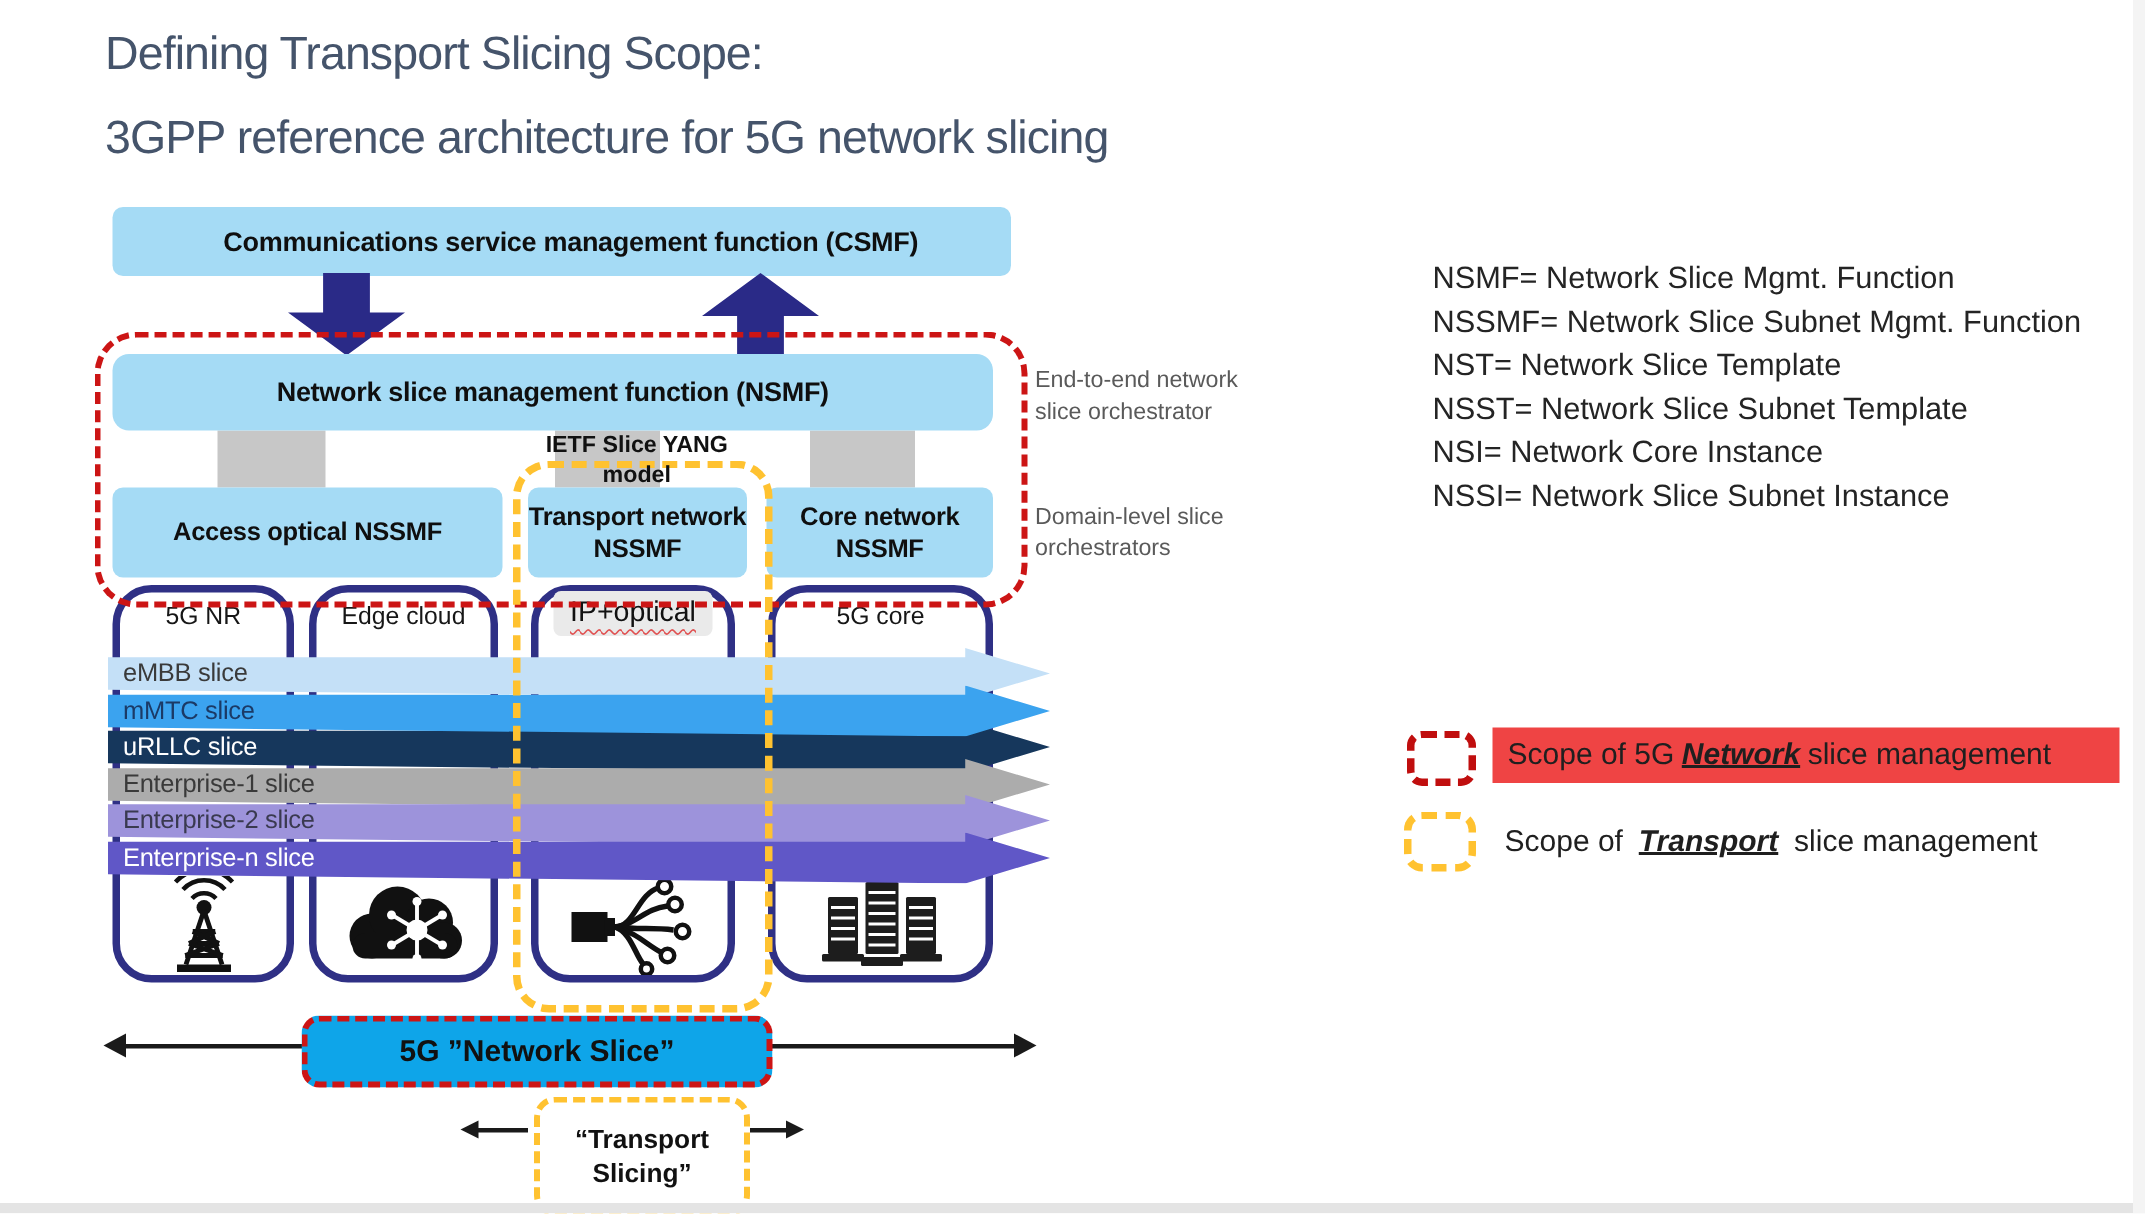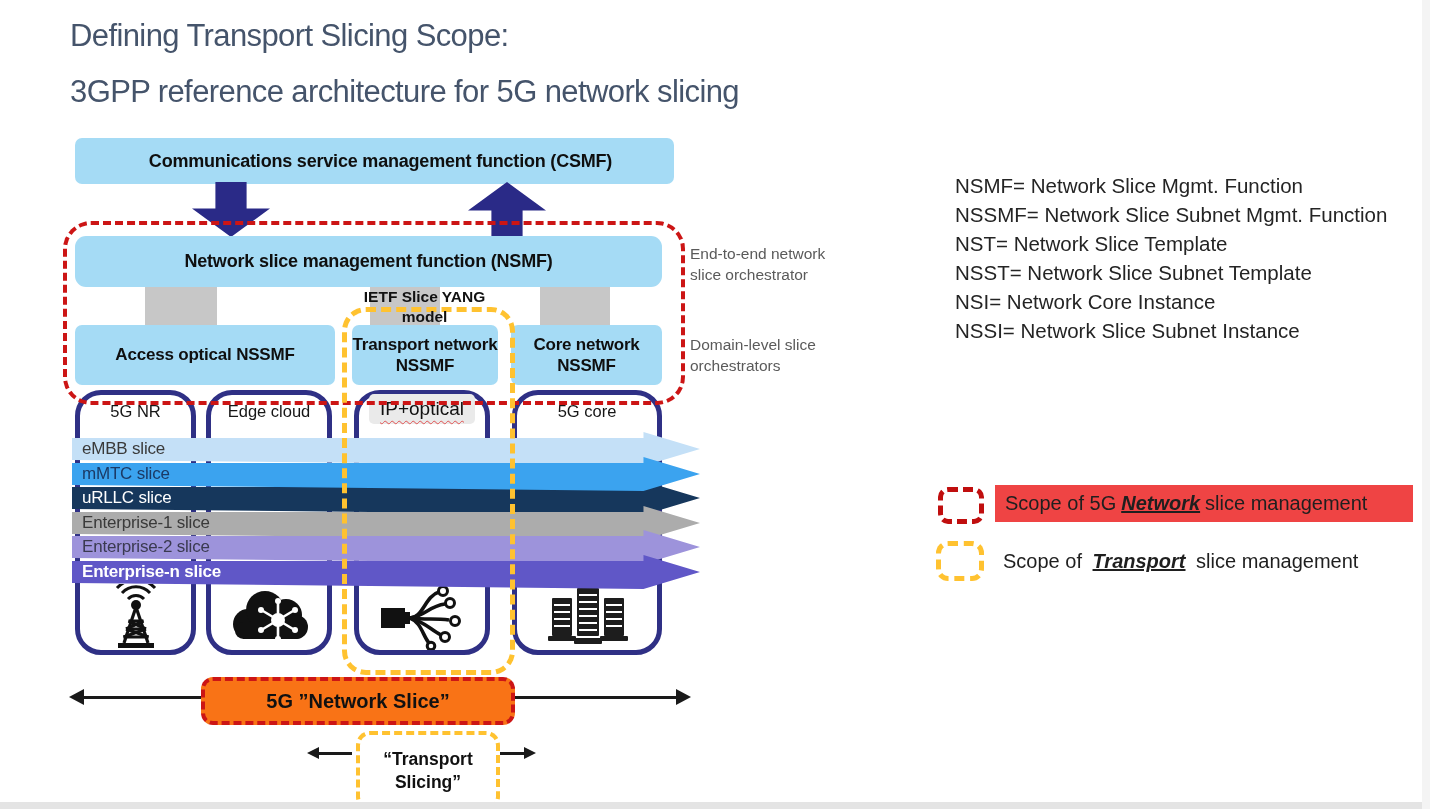--- a/index.html
+++ b/index.html
@@ -64,21 +64,21 @@
          clip-path:polygon(0 18%,91% 18%,91% 0,100% 50%,91% 100%,0 82%);
          font-size:17px;line-height:34px;padding-left:10px;box-sizing:border-box;
          background:var(--c,#ccc);font-weight:400;letter-spacing:-0.2px;}
   .sl0{top:432px;} .sl1{top:457px;} .sl2{top:481px;} .sl3{top:506px;} .sl4{top:530px;} .sl5{top:555px;}
 
   
   .harrow-line{position:absolute;left:82px;top:696px;width:596px;height:3px;background:#1a1a1a;z-index:2;}
   .tri{position:absolute;width:0;height:0;z-index:2;}
   .tri-left{left:69px;top:689px;border-top:8.5px solid transparent;border-bottom:8.5px solid transparent;border-right:15px solid #1a1a1a;}
   .tri-right{left:676px;top:689px;border-top:8.5px solid transparent;border-bottom:8.5px solid transparent;border-left:15px solid #1a1a1a;}
-  .netslice-box{position:absolute;left:201px;top:677px;width:306px;height:40px;background:#f97316;
+  .netslice-box{position:absolute;left:201px;top:677px;width:306px;height:40px;background:#0ea5e9;
                 border:4.5px dashed #CC1515;border-radius:12px;z-index:3;display:flex;
                 align-items:center;justify-content:center;font-size:20px;font-weight:700;color:#111;}
   .transport-box{position:absolute;left:356px;top:731px;width:136px;height:72px;background:#fff;
                  border:4.5px dashed #FFC230;border-radius:14px;z-index:3;display:flex;
                  align-items:center;justify-content:center;text-align:center;
                  font-size:17.5px;font-weight:700;color:#111;line-height:23px;}
   .mini-line{position:absolute;top:752px;height:2.5px;background:#1a1a1a;z-index:2;}
   .ml-left{left:318px;width:34px;} .ml-right{left:496px;width:30px;}
   .mtri-left{left:307px;top:747px;border-top:6.5px solid transparent;border-bottom:6.5px solid transparent;border-right:12px solid #1a1a1a;}
   .mtri-right{left:524px;top:747px;border-top:6.5px solid transparent;border-bottom:6.5px solid transparent;border-left:12px solid #1a1a1a;}
@@ -155,21 +155,21 @@
   <div class="domain-label dl3">
     <span class="ip-pill">IP+optical</span>
   </div>
   <div class="domain-label dl4">5G core</div>
 
   <div class="slice sl0" style="--c: #C4E0F7; color: rgb(58, 58, 58);">eMBB slice</div>
   <div class="slice sl2" style="--c: #16375C; color: rgb(255, 255, 255);">uRLLC slice</div>
   <div class="slice sl1" style="--c: #3BA3EF; color: rgb(27, 58, 102);">mMTC slice</div>
   <div class="slice sl3" style="--c: #ACACAC; color: rgb(58, 58, 58);">Enterprise-1 slice</div>
   <div class="slice sl4" style="--c: #9D93DB; color: rgb(58, 58, 80);">Enterprise-2 slice</div>
-  <div class="slice sl5" style="--c: #6057C7; color: rgb(255, 255, 255); font-weight: bold;">Enterprise-n slice</div>
+  <div class="slice sl5" style="--c: #6057C7; color: rgb(255, 255, 255);">Enterprise-n slice</div>
 
   <div class="yellow-scope"></div>
 
   <div class="domain-icon di1">
     <svg width="70" height="66" viewBox="0 0 70 66">
       <g stroke="#111" stroke-width="3" fill="none">
         <path d="M27 15 a11 11 0 0 1 16 0"></path>
         <path d="M21 9 a19 19 0 0 1 28 0"></path>
         <path d="M16 4 a26 26 0 0 1 38 0"></path>
       </g>

